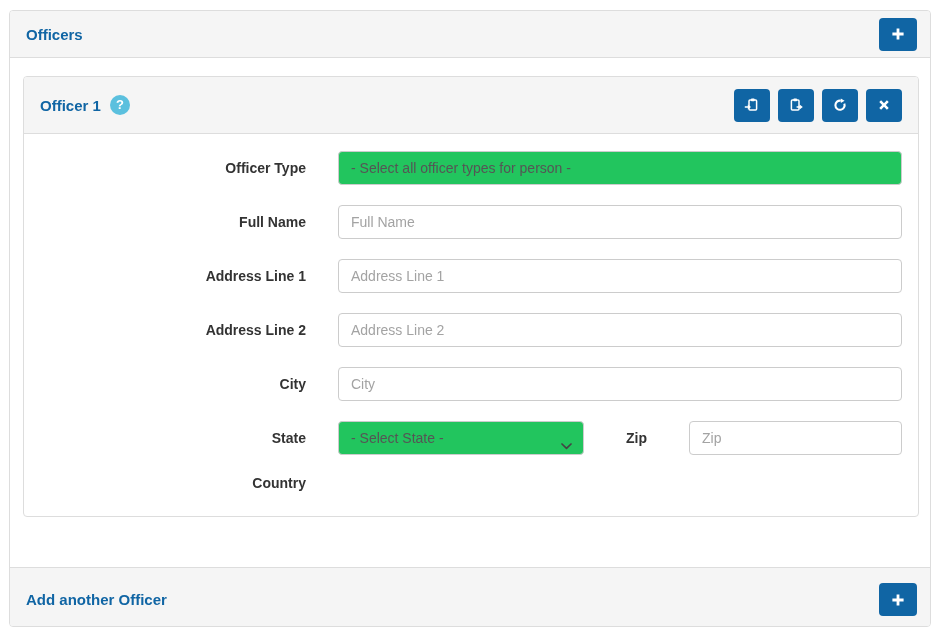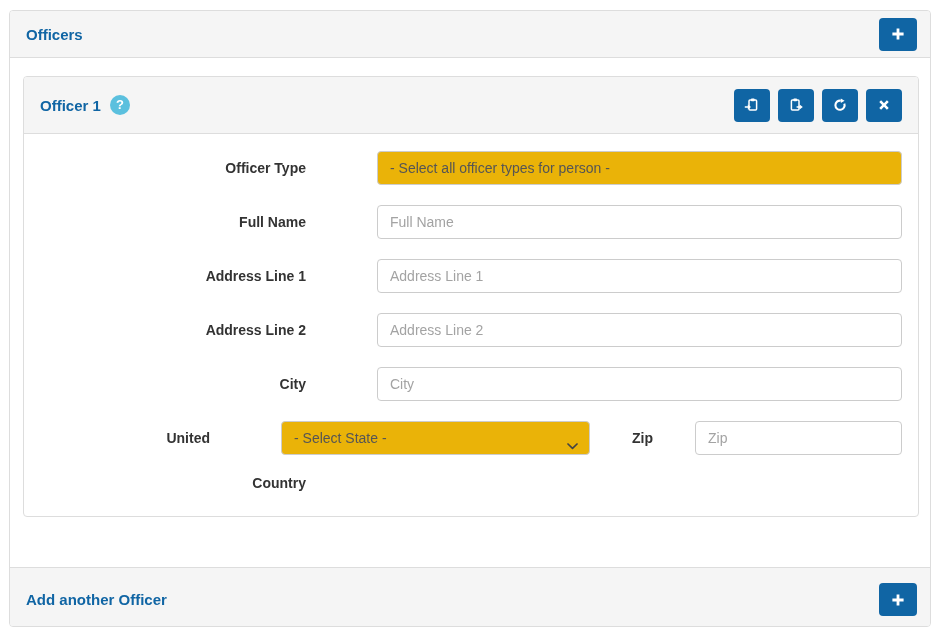--- a/index.html
+++ b/index.html
@@ -26,38 +26,38 @@
     border-radius: 4px; background: #fff; }
   .officer-header { height: 57px; background: #f5f5f5; border-bottom: 1px solid #ddd;
     border-radius: 3px 3px 0 0; display: flex; align-items: center; padding: 0 16px; }
   .officer-title { color: #1065a4; font-size: 15px; font-weight: bold; }
   .help-icon { width: 20px; height: 20px; border-radius: 50%; background: #5bc0de;
     color: #fff; font-size: 13px; font-weight: bold; line-height: 20px; text-align: center;
     display: inline-block; margin-left: 9px; cursor: pointer; }
   .toolbar { margin-left: auto; display: flex; }
 
   .officer-body { padding: 17px 16px 25px 0; }
-  .form-row { display: flex; align-items: center; margin-bottom: 20px; gap: 39px; }
+  .form-row { display: flex; align-items: center; margin-bottom: 20px; }
   .form-row:last-child { margin-bottom: 0; }
   .control-label { width: 314px; padding-right: 32px; text-align: right;
     font-size: 14px; font-weight: bold; color: #333; }
   .field { flex: 1; display: flex; align-items: center; }
 
   .text-input { width: 100%; height: 34px; border: 1px solid #ccc; border-radius: 4px;
     padding: 0 12px; font-size: 14px; color: #555;
     font-family: "Liberation Sans", "DejaVu Sans", sans-serif; outline: none; }
   .text-input::placeholder { color: #a3a3a3; opacity: 1; }
 
   .selectbox { width: 100%; height: 34px; border: 1px solid #ccc; border-radius: 4px;
-    background: #eab308; display: flex; align-items: center; padding: 16px 12px;
+    background: #22c55e; display: flex; align-items: center; padding: 16px 12px;
     position: relative; cursor: pointer; }
   .select-text { font-size: 14px; color: #555; white-space: nowrap; }
   .chevron { position: absolute; right: 11px; top: 14px; }
 
-  .state-select { width: 309px; flex: none; }
+  .state-select { width: 246px; flex: none; }
   .zip-label { width: 105px; text-align: center; font-size: 14px; font-weight: bold; color: #333; }
   .zip-input { flex: 1; width: auto; }
 </style>
 </head>
 <body>
 
 <div class="outer-panel">
 
   <div class="bar outer-header">
     <span class="bar-title">Officers</span>
@@ -146,21 +146,21 @@
       </div>
 
       <div class="form-row">
         <label class="control-label">City</label>
         <div class="field">
           <input class="text-input" type="text" placeholder="City" style="">
         </div>
       </div>
 
       <div class="form-row">
-        <label class="control-label">United</label>
+        <label class="control-label">State</label>
         <div class="field">
           <div class="selectbox state-select">
             <span class="select-text">- Select State -</span>
             <span class="chevron">
               <svg width="11" height="7" viewBox="0 0 11 7">
                   <path d="M1 1l4.5 4.3L10 1" stroke="#444" stroke-width="1.7" fill="none" stroke-linecap="round" stroke-linejoin="round"></path>
                 </svg>
             </span>
           </div>
           <label class="zip-label">Zip</label>

